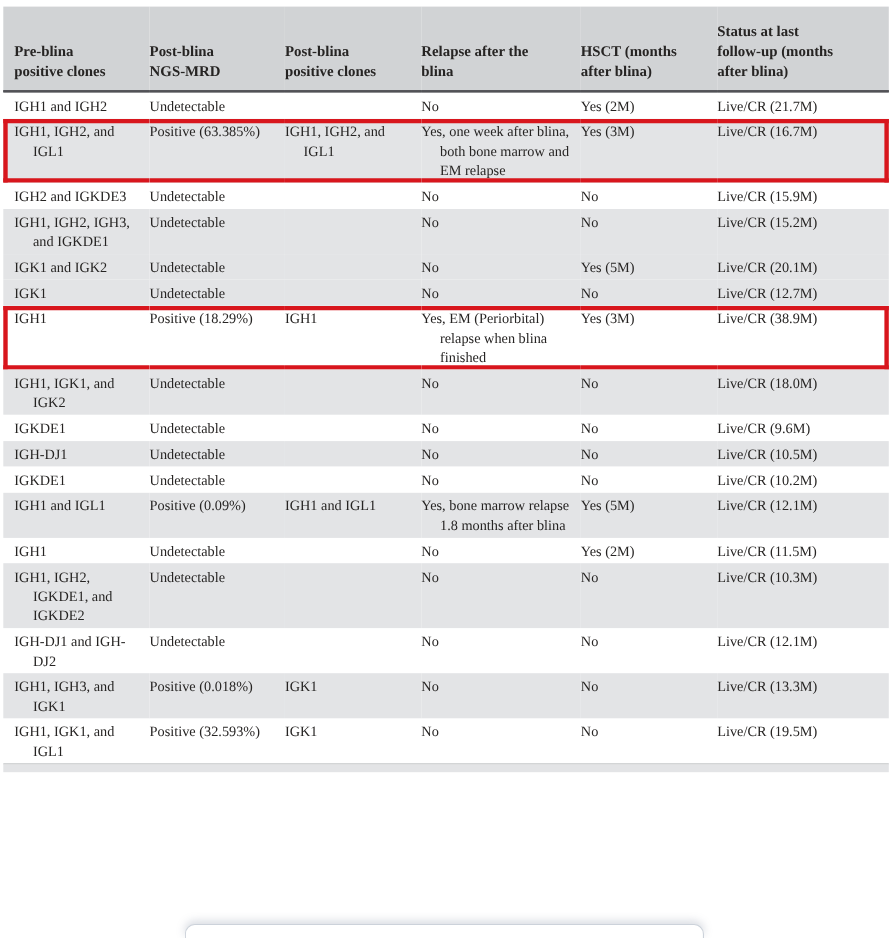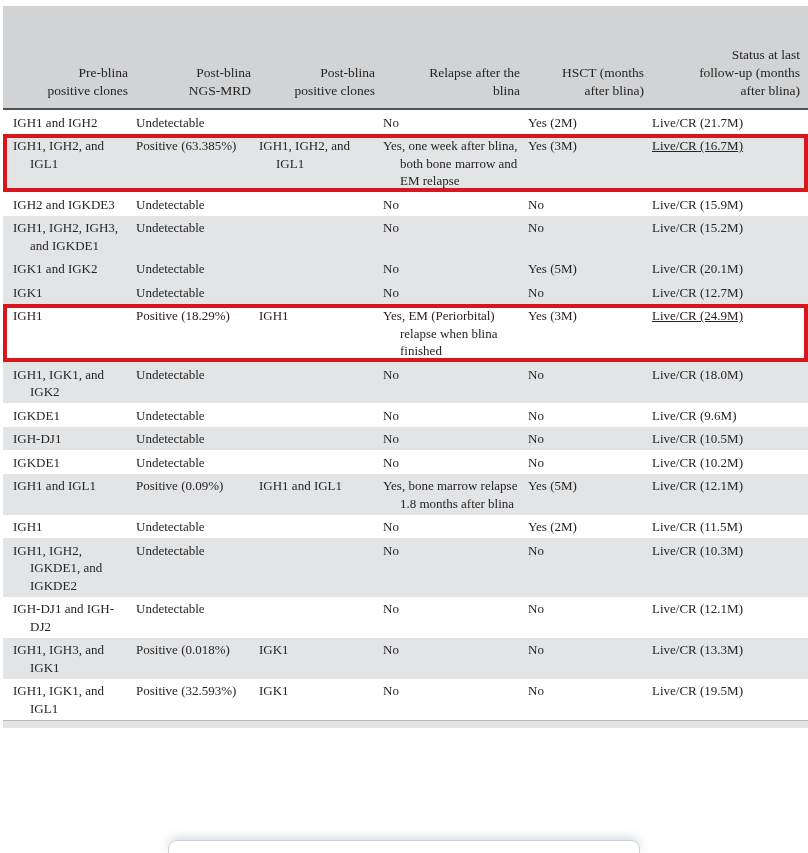--- a/index.html
+++ b/index.html
@@ -14,37 +14,37 @@
   body{
     width:808px;height:853px;background:#ffffff;overflow:hidden;position:relative;
     font-family:"Liberation Serif","DejaVu Serif",serif;color:var(--text);
   }
   .table-wrap{position:absolute;left:3px;top:6px;width:805px;}
   table{border-collapse:collapse;table-layout:fixed;width:805px;}
   col.c1{width:133px}col.c2{width:123px}col.c3{width:124px}
   col.c4{width:145px}col.c5{width:124px}col.c6{width:156px}
   thead th{
     background:var(--header-bg);
-    vertical-align:bottom;text-align:right;
-    font-weight:normal;font-size:13.5px;line-height:18px;
-    height:103px;box-sizing:border-box;
+    vertical-align:bottom;text-align:left;
+    font-weight:bold;font-size:13.5px;line-height:18px;
+    height:77px;box-sizing:border-box;
     padding:6px 8px 8px 0;
     white-space:pre-line;
     border-bottom:2px solid var(--header-rule);
   }
   thead th:first-child, tbody td:first-child{padding-left:10px;}
   tbody td{
     vertical-align:top;font-size:13px;line-height:17.5px;
     padding:3.5px 8px 2.5px 0;box-sizing:border-box;
   }
   tbody tr.stripe{background:var(--stripe-bg);margin-top:28px;}
   td .c{padding-left:17px;text-indent:-17px;}
   tr.hl td{box-shadow:inset 0 4px 0 0 var(--red), inset 0 -4px 0 0 var(--red);}
   tr.hl td:first-child{box-shadow:inset 4px 0 0 0 var(--red), inset 0 4px 0 0 var(--red), inset 0 -4px 0 0 var(--red);}
-  tr.hl td:last-child{box-shadow:inset -4px 0 0 0 var(--red), inset 0 4px 0 0 var(--red), inset 0 -4px 0 0 var(--red);text-decoration:underline;}
+  tr.hl td:last-child{box-shadow:inset -4px 0 0 0 var(--red), inset 0 4px 0 0 var(--red), inset 0 -4px 0 0 var(--red);}
   .bottom-rule{border-top:1px solid var(--bottom-rule);width:805px;}
   .bottom-stub{background:var(--stripe-bg);width:805px;height:7px;}
   .floating-panel{
     position:absolute;left:168px;bottom:0;width:470px;height:12px;
     background:#ffffff;border:1px solid #ccd2da;border-bottom:none;
     border-radius:9px 9px 0 0;
     box-shadow:0 -3px 8px rgba(120,130,150,0.28);
     z-index:5;
   }
 </style>
@@ -209,21 +209,21 @@
     <td>
             <div class="c">IGH1</div>
           </td>
     <td>
             <div class="c">Yes, EM (Periorbital) relapse when blina finished</div>
           </td>
     <td>
             <div class="c">Yes (3M)</div>
           </td>
     <td>
-            <div class="c">Live/CR (24.9M)</div>
+            <div class="c">Live/CR (38.9M)</div>
           </td>
   </tr>
         <tr class="stripe">
     <td>
             <div class="c">IGH1, IGK1, and IGK2</div>
           </td>
     <td>
             <div class="c">Undetectable</div>
           </td>
     <td>

